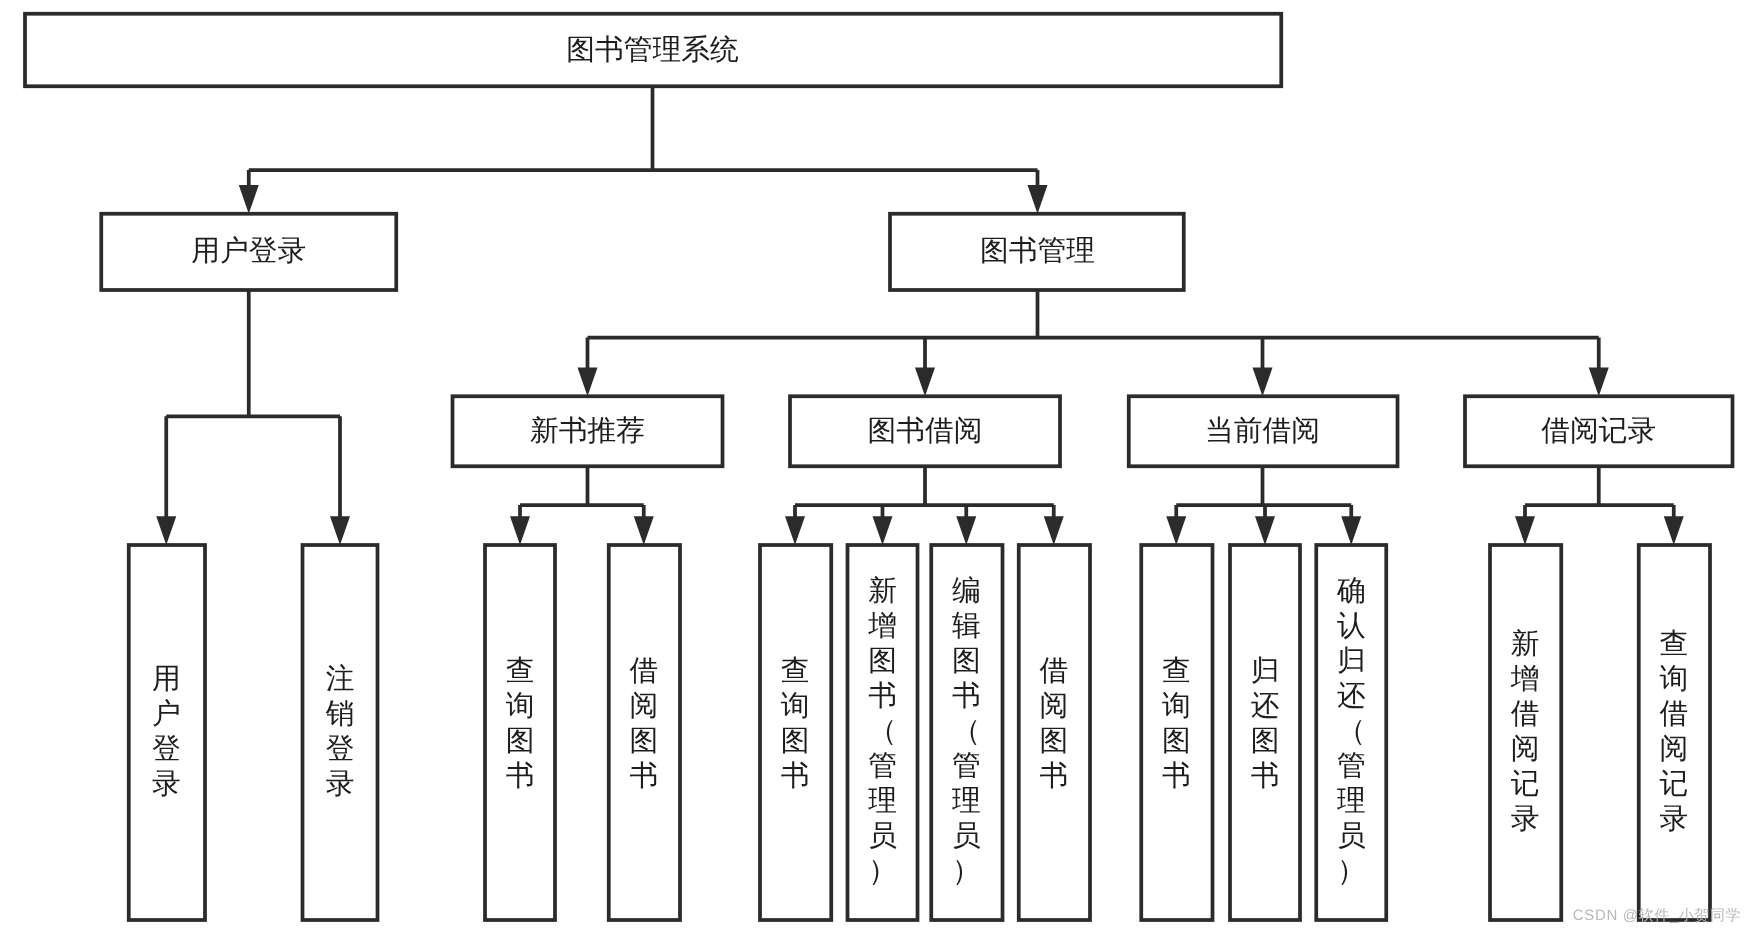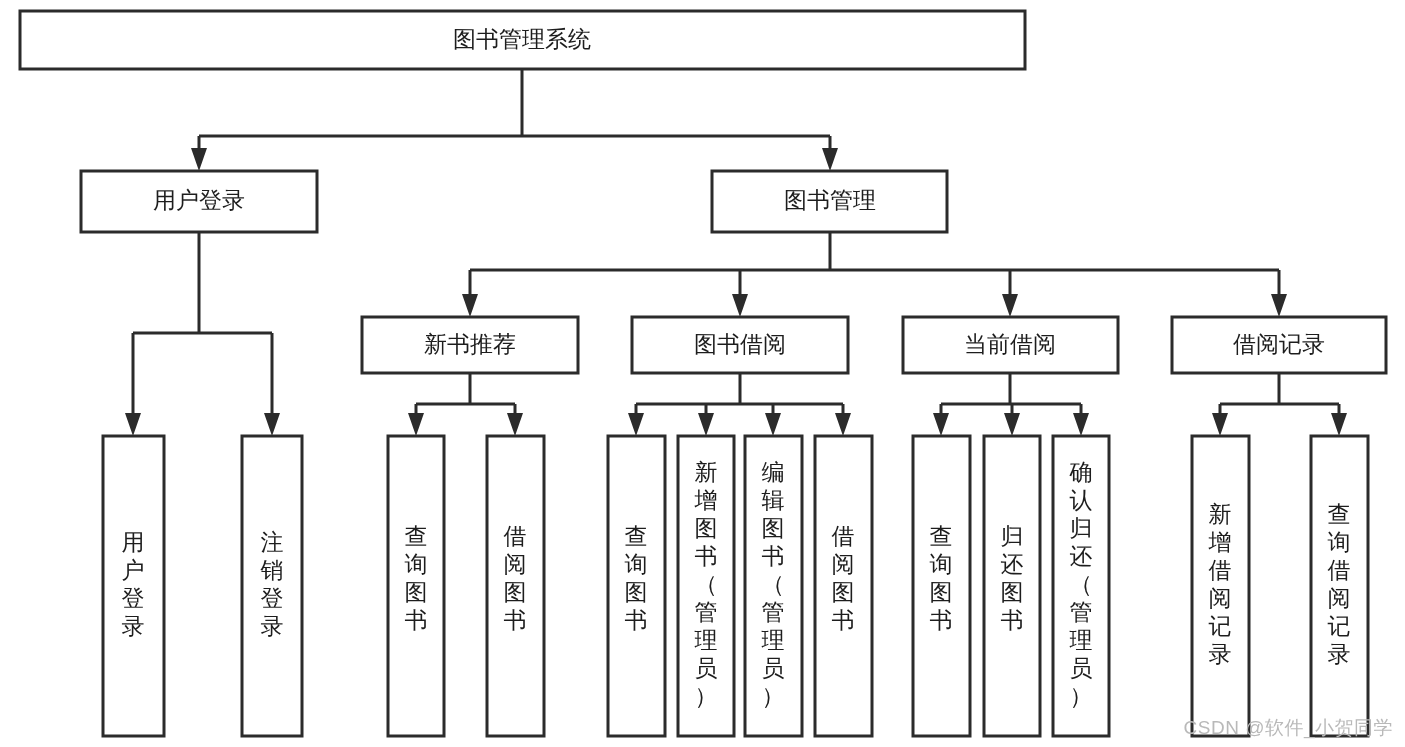--- a/index.html
+++ b/index.html
@@ -49,21 +49,21 @@
     dominant-baseline: middle;
   }
   .node-label.vertical {
     font-size: 23px;
   }
   .watermark {
     position: absolute;
     right: 12px;
     bottom: 6px;
     font-family: "Liberation Sans", "DejaVu Sans", sans-serif;
-    font-size: 19px;
+    font-size: 12px;
     color: #b9b9b9;
     letter-spacing: 0.5px;
     white-space: nowrap;
     pointer-events: none;
     text-align: right;
   }
 </style>
 </head>
 <body>
 

